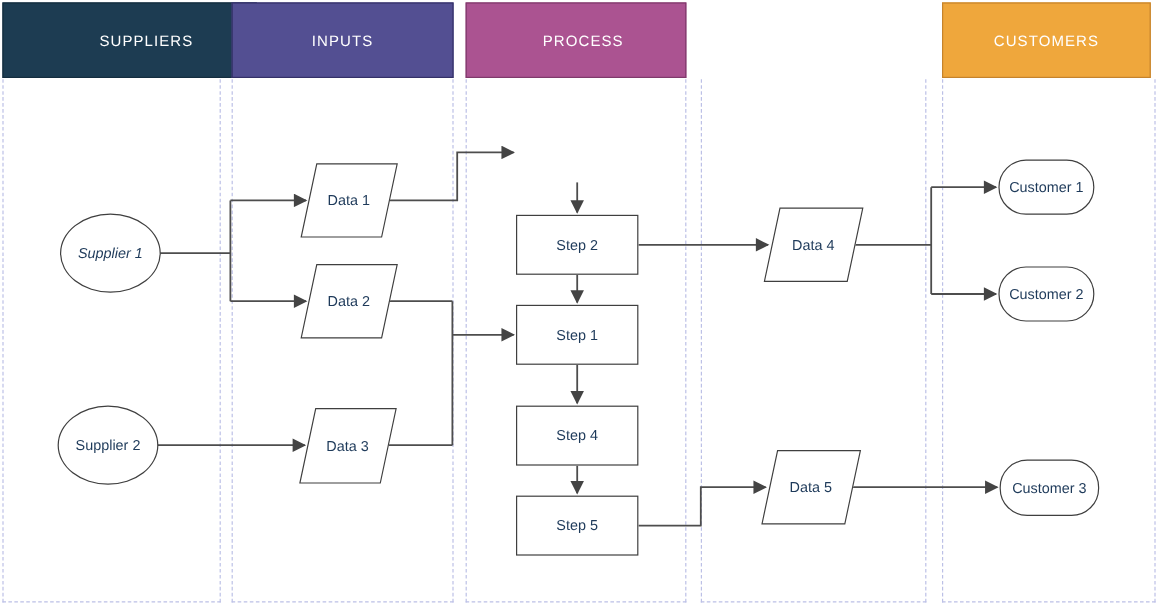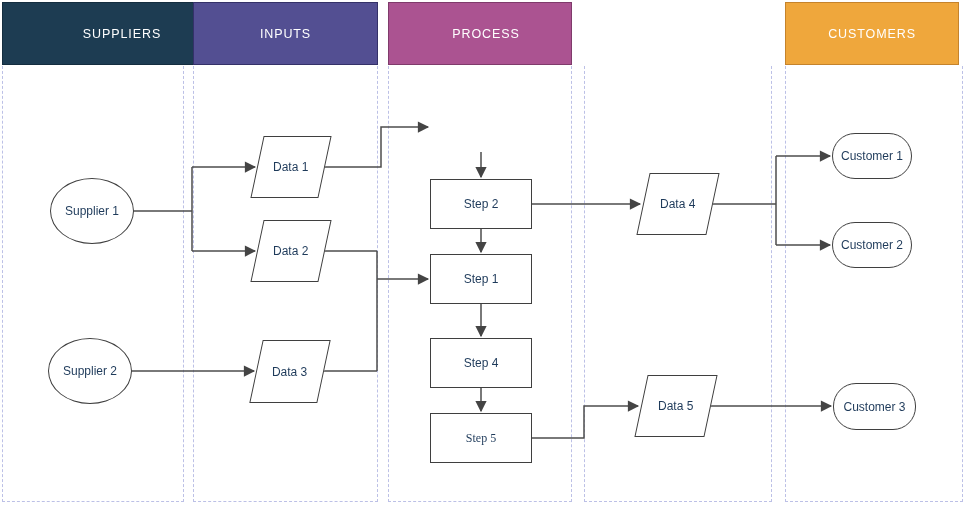--- a/index.html
+++ b/index.html
@@ -114,21 +114,21 @@
 
     <path class="wire" d="M532 204 H640" marker-end="url(#arrow)"></path>
     <path class="wire" d="M711 204 H776 M776 156 V245"></path>
     <path class="wire" d="M776 156 H830" marker-end="url(#arrow)"></path>
     <path class="wire" d="M776 245 H830" marker-end="url(#arrow)"></path>
 
     <path class="wire" d="M532 438 H584 V406 H638" marker-end="url(#arrow)"></path>
     <path class="wire" d="M709 406 H831" marker-end="url(#arrow)"></path>
   </svg>
 
-  <div class="node ellipse" style="left:50px; top:178px; width:84px; height:66px;">
+  <div class="node ellipse" style="left:50px; top:178px; width:84px; height:66px;font-style:italic;">
     <span class="node-label">Supplier 1</span>
   </div>
   <div class="node ellipse" style="left:48px; top:338px; width:84px; height:66px;">
     <span class="node-label">Supplier 2</span>
   </div>
 
   <div class="node para" style="left:257px; top:136px; width:68px; height:62px;">
     <span class="node-label">Data 1</span>
   </div>
   <div class="node para" style="left:257px; top:220px; width:68px; height:62px;">
@@ -140,21 +140,21 @@
 
   <div class="node" style="left:430px; top:179px; width:102px; height:50px;">
     <span class="node-label">Step 2</span>
   </div>
   <div class="node" style="left:430px; top:254px; width:102px; height:50px;">
     <span class="node-label">Step 1</span>
   </div>
   <div class="node" style="left:430px; top:338px; width:102px; height:50px;">
     <span class="node-label">Step 4</span>
   </div>
-  <div class="node" style="left:430px; top:413px; width:102px; height:50px;font-family:Liberation Serif, serif;">
+  <div class="node" style="left:430px; top:413px; width:102px; height:50px;">
     <span class="node-label">Step 5</span>
   </div>
 
   <div class="node para" style="left:643px; top:173px; width:70px; height:62px;">
     <span class="node-label">Data 4</span>
   </div>
   <div class="node para" style="left:641px; top:375px; width:70px; height:62px;">
     <span class="node-label">Data 5</span>
   </div>
 

